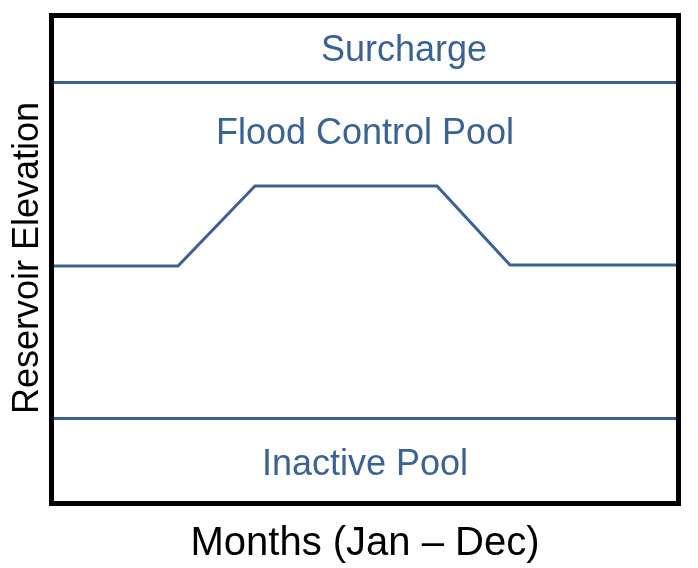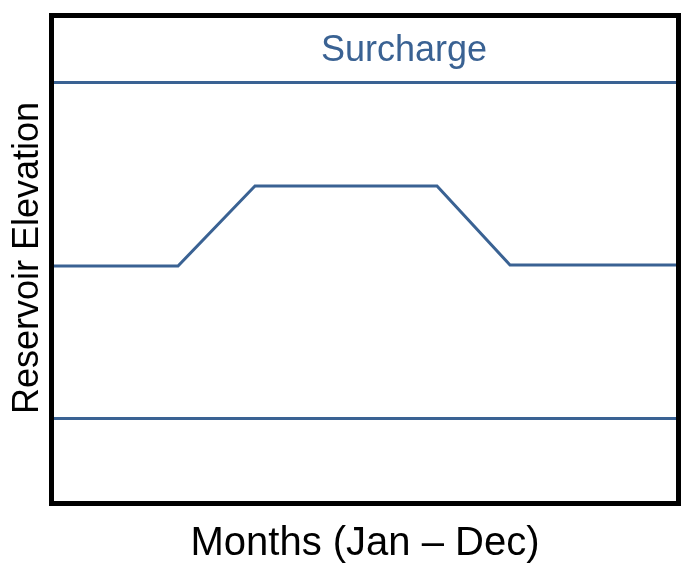--- a/index.html
+++ b/index.html
@@ -82,20 +82,22 @@
 
   <svg class="plot" width="698" height="568" viewBox="0 0 698 568">
     <rect class="plot-border" x="51.5" y="15.5" width="627" height="488"></rect>
     <line class="boundary-line" x1="54" y1="82.5" x2="676" y2="82.5"></line>
     <line class="boundary-line" x1="54" y1="418.5" x2="676" y2="418.5"></line>
     <polyline class="guide-curve" points="54,266 178,266 255,186 437,186 510,265 676,265"></polyline>
   </svg>
 
   <div class="zone-label surcharge">Surcharge</div>
 
+  <div class="zone-label flood">Flood Control Pool</div>
 
 
+  <div class="zone-label inactive">Inactive Pool</div>
 
   <div class="y-axis-label">Reservoir Elevation</div>
 
   <div class="x-axis-label">Months (Jan – Dec)</div>
 
 </div>
 
 </body></html>

